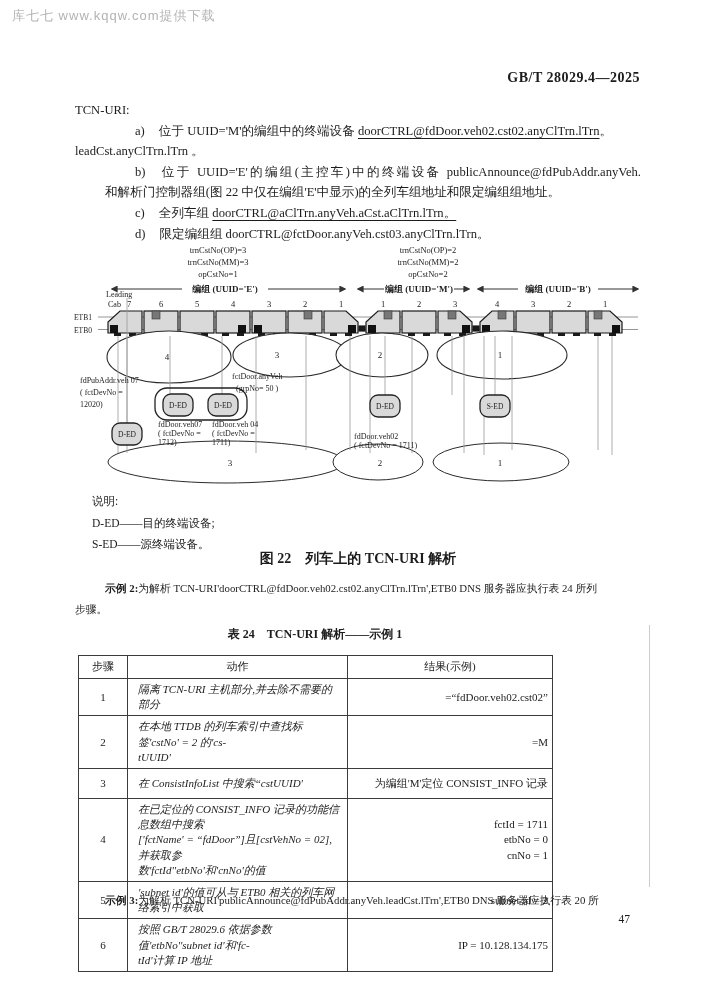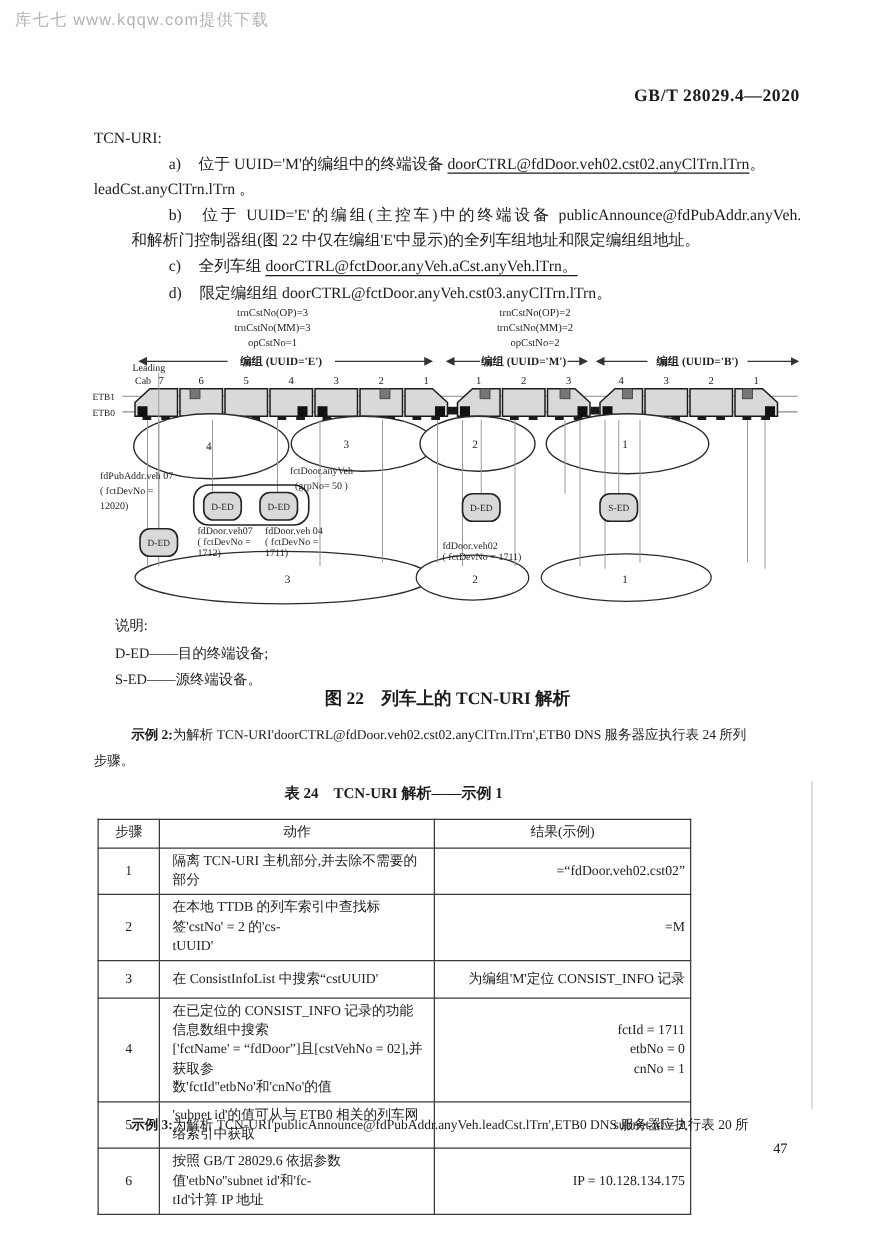--- a/index.html
+++ b/index.html
@@ -25,41 +25,41 @@
   .ex-label{font-weight:bold;}
   .tbl-caption{position:absolute;left:78px;top:626px;width:474px;text-align:center;
                font-weight:bold;font-size:12px;}
   table.res{position:absolute;left:78px;top:655px;width:474px;border-collapse:collapse;
             font-size:11px;table-layout:fixed;}
   table.res col.c1{width:49px;} table.res col.c2{width:220px;} table.res col.c3{width:205px;}
   table.res th,table.res td{border:1px solid #3b3b3b;line-height:15.2px;vertical-align:middle;}
   table.res{border:1.4px solid #333;}
   table.res th{font-weight:normal;text-align:center;height:20px;padding:1px 2px;}
   td.step{text-align:center;}
-  td.action{text-align:left;padding:3px 6px 3px 10px;white-space:pre-wrap;}
+  td.action{text-align:left;padding:3px 6px 3px 10px;white-space:pre-wrap;font-style:italic;}
   td.result{text-align:right;padding:3px 4px 3px 8px;white-space:pre-wrap;}
   .pagenum{position:absolute;left:75px;top:913px;width:555px;text-align:right;font-size:11.5px;}
   .edge-line{position:absolute;left:649px;top:625px;width:1px;height:262px;background:#cccccc;}
   svg text{font-family:"Liberation Serif","DejaVu Serif",serif;fill:#1c1c1c;}
 </style>
 </head>
 <body>
 
 <div class="page">
 
   <div class="watermark">库七七 www.kqqw.com提供下载</div>
-  <div class="doc-number">GB/T 28029.4—2020</div>
+  <div class="doc-number">GB/T 28029.4—2025</div>
 
   <div class="body-text">
     <div class="line">TCN-URI:</div>
     <div class="line indent"><span class="marker">a)</span><span>位于 UUID='M'的编组中的终端设备 </span><span class="u">doorCTRL@fdDoor.veh02.cst02.anyClTrn.lTrn</span><span>。</span></div>
     <div class="line">leadCst.anyClTrn.lTrn 。</div>
     <div class="line indent jlast"><span class="marker">b)</span><span>位于 UUID='E'的编组(主控车)中的终端设备 publicAnnounce@fdPubAddr.anyVeh.</span></div>
     <div class="line indent">和解析门控制器组(图 22 中仅在编组'E'中显示)的全列车组地址和限定编组组地址。</div>
-    <div class="line indent"><span class="marker">c)</span><span>全列车组 </span><span class="u">doorCTRL@fctDoor.anyVeh.aCst.anyVeh.lTrn。</span></div>
+    <div class="line indent"><span class="marker">c)</span><span>全列车组 </span><span class="u">doorCTRL@aClTrn.anyVeh.aCst.aClTrn.lTrn。</span></div>
     <div class="line indent"><span class="marker">d)</span><span>限定编组组 doorCTRL@fctDoor.anyVeh.cst03.anyClTrn.lTrn。</span></div>
   </div>
 
   <svg id="train-svg" class="diagram-svg" width="572" height="256" viewBox="0 0 572 256">
     <defs>
       <marker id="ar" viewBox="0 0 10 10" refX="8" refY="5" markerWidth="7" markerHeight="7" orient="auto">
         <path d="M0,0L10,5L0,10z" fill="#333"></path>
       </marker>
     </defs>
 

